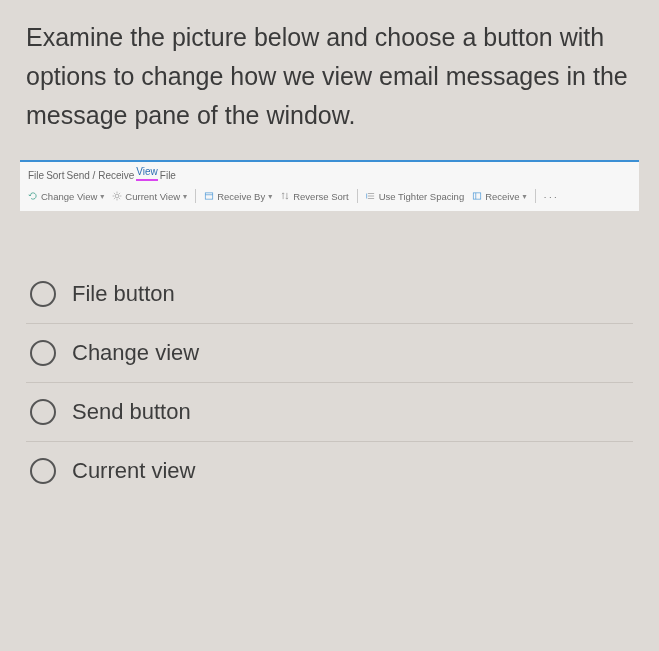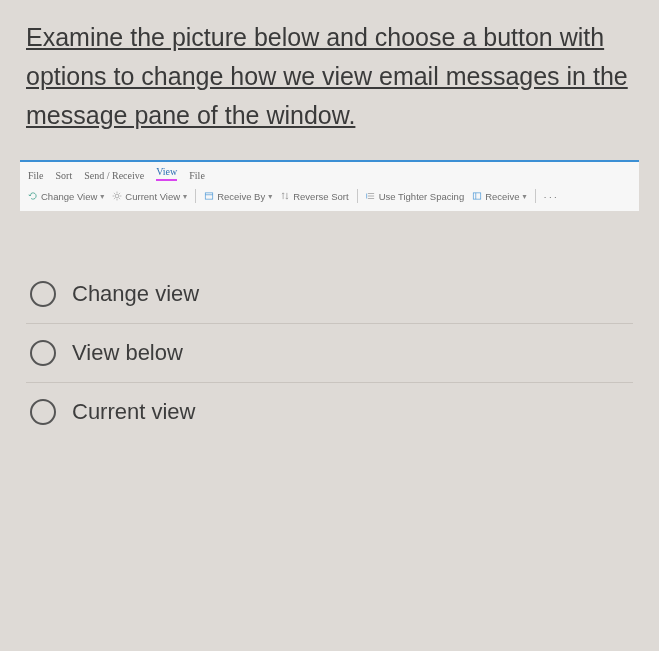--- a/index.html
+++ b/index.html
@@ -11,39 +11,37 @@
     padding: 18px 26px 0 26px;
     position: relative;
     overflow: hidden;
   }
   .question {
     font-size: 25px;
     line-height: 1.55;
     color: #3a3a3a;
     font-weight: 400;
     margin-bottom: 26px;
-    text-decoration: underline;
   }
 
   
   .ribbon-wrap {
     background: #f7f7f7;
     border-top: 2px solid #3b8fd4;
     margin: 0 -6px 0 -6px;
     padding: 4px 8px 8px 8px;
     font-size: 10px;
     color: #6a6a6a;
   }
   .tabs {
     display: flex;
-    gap: 12px;
+    gap: 2px;
     align-items: flex-end;
     padding-bottom: 2px;
     margin-bottom: 6px;
-    font-family: Liberation Serif, serif;
   }
   .tab { color: #666; font-size: 10px; }
   .tab.active {
     color: #2d6fb3;
     border-bottom: 2px solid #d946ef;
     padding-bottom: 2px;
   }
   .cmds {
     display: flex;
     align-items: center;
@@ -135,23 +133,27 @@
       <span>Receive</span>
     </span>
     <span class="sep"></span>
     <span class="cmd dots">···</span>
   </div>
 </div>
 
 <div class="options">
   <div class="opt">
     <span class="radio"></span>
+    <span>File button</span>
+  </div>
+  <div class="opt">
+    <span class="radio"></span>
     <span>Change view</span>
   </div>
   <div class="opt">
     <span class="radio"></span>
-    <span>View below</span>
+    <span>Send button</span>
   </div>
   <div class="opt">
     <span class="radio"></span>
     <span>Current view</span>
   </div>
 </div>
 
 </body></html>

